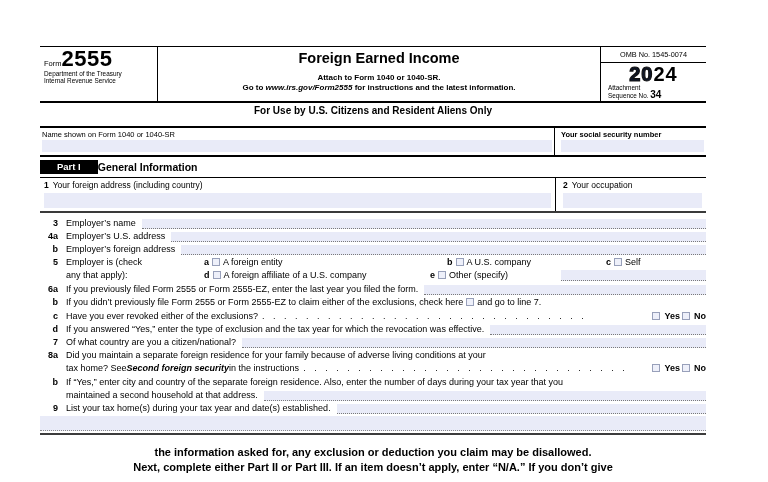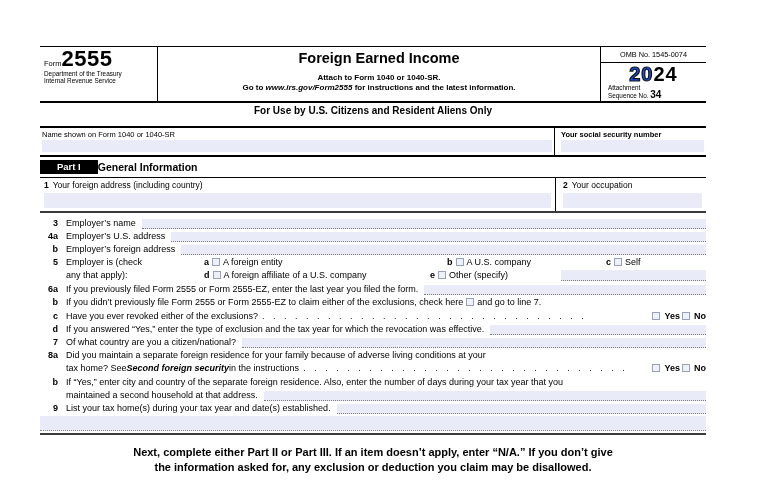--- a/index.html
+++ b/index.html
@@ -15,21 +15,21 @@
   .form-word { font-size:7.5px; }
   .form-num { font-size:22px; font-weight:bold; letter-spacing:0.5px; line-height:20px; }
   .dept { font-size:6.4px; line-height:7.2px; }
   .hdr-center { flex:1; text-align:center; padding-top:3px; display:flex; flex-direction:column; }
   .main-title { font-size:14.5px; font-weight:bold; }
   .sub-lines { margin-top:7px; font-size:8px; font-weight:bold; line-height:9.5px; }
   .italic { font-style:italic; }
   .hdr-right { width:106px; border-left:1px solid #000; text-align:center; }
   .omb { font-size:7.3px; padding:3px 0 3px; border-bottom:1px solid #000; }
   .year { font-size:20px; font-weight:bold; line-height:22px; letter-spacing:1px; }
-  .year-outline { color:#1d4ed8; -webkit-text-stroke:1.2px #111; }
+  .year-outline { color:#0f172a; -webkit-text-stroke:1.2px #111; }
   .attach { text-align:left; padding-left:7px; font-size:6.4px; line-height:6.8px; }
   .attach-no { font-size:10px; font-weight:bold; }
 
   
   .use-bar { text-align:center; font-weight:bold; font-size:10px; padding:2px 0 10px;
     border-bottom:2px solid #000; }
 
   
   .name-row { display:flex; border-bottom:2px solid #000; }
   .name-cell { flex:1; padding:2px 2px 3px 2px; }
@@ -252,18 +252,18 @@
           <span class="nowrap">List your tax home(s) during your tax year and date(s) established.</span>
           <span class="writein"></span>
         </div>
       </div>
 
       <div class="band"></div>
       <div class="bottom-rule"></div>
     </div>
 
     <div class="footer">
+      <div>the information asked for, any exclusion or deduction you claim may be disallowed.</div>
       <div>Next, complete either Part II or Part III. If an item doesn’t apply, enter “N/A.” If you don’t give</div>
-      <div>the information asked for, any exclusion or deduction you claim may be disallowed.</div>
     </div>
 
   </div>
 </div>
 
 </body></html>

